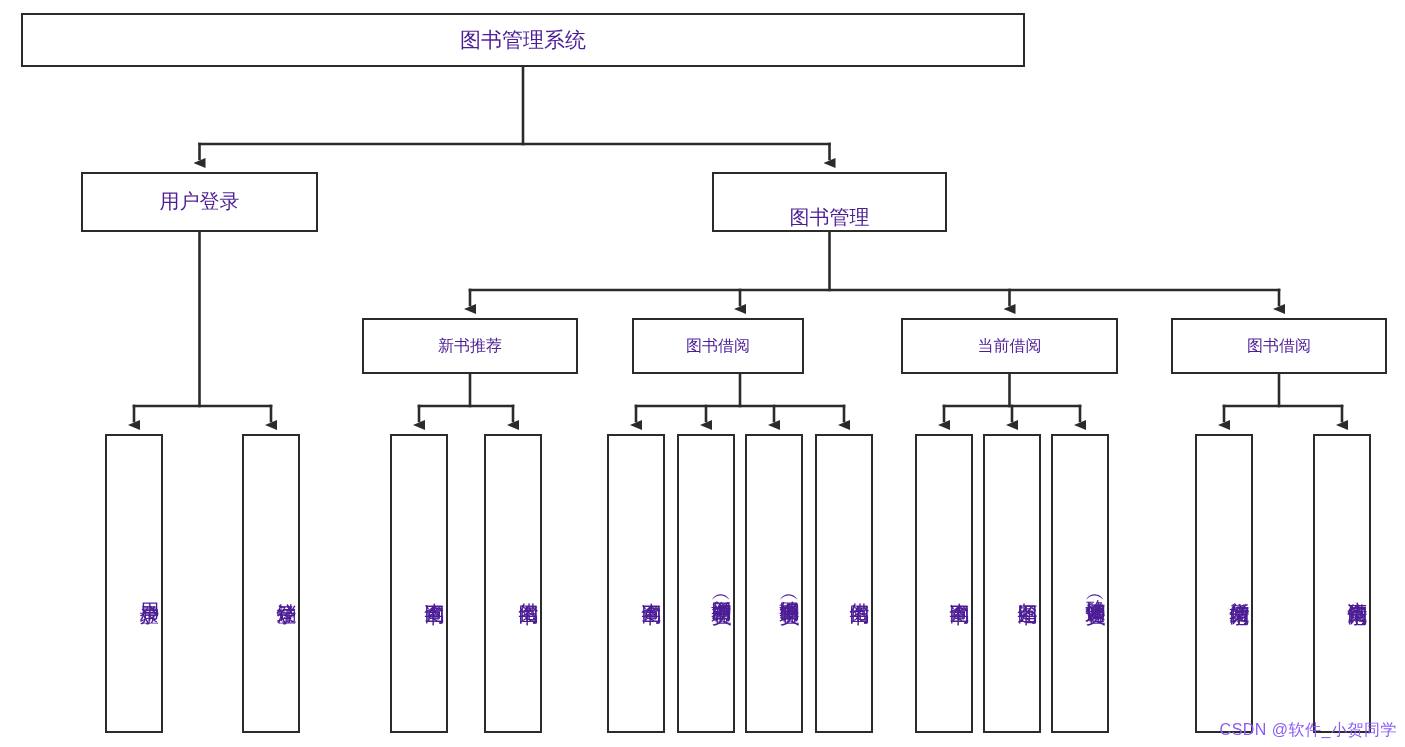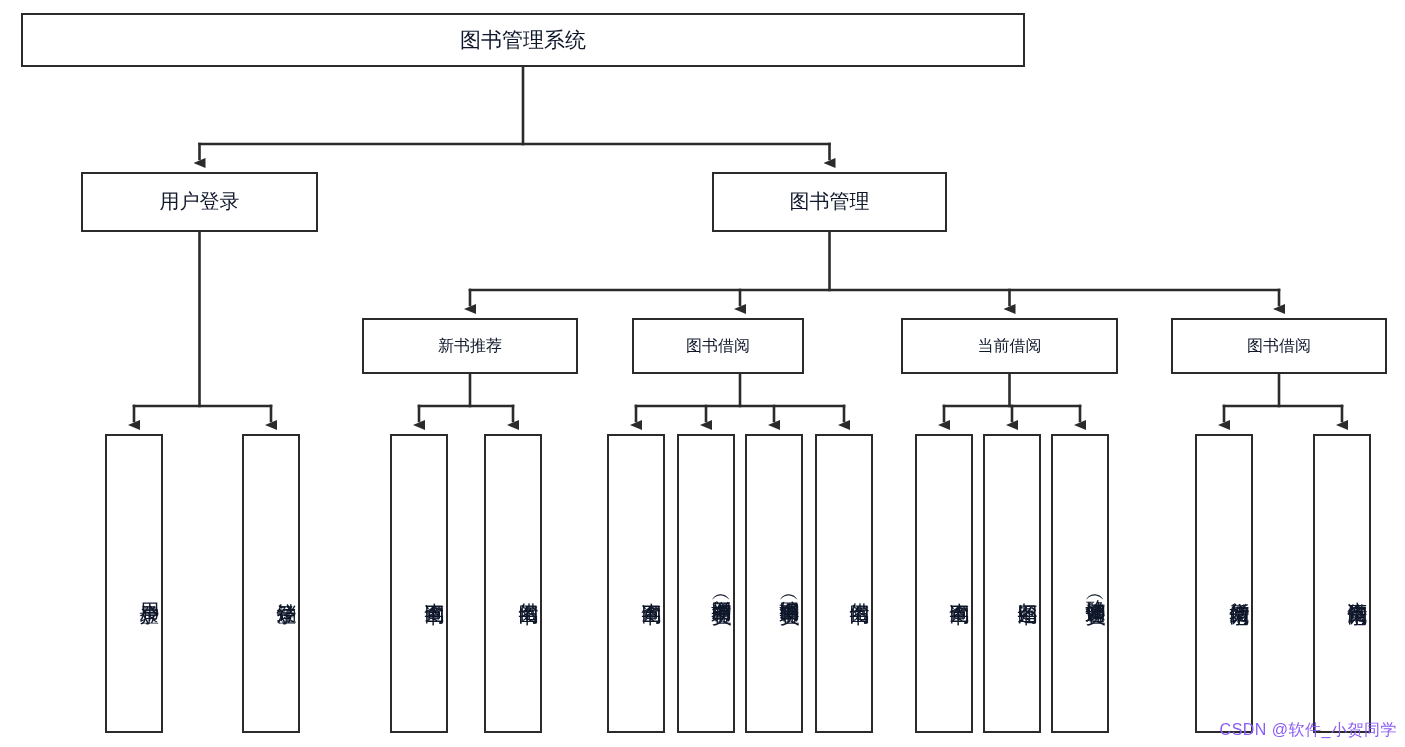--- a/index.html
+++ b/index.html
@@ -25,21 +25,21 @@
     pointer-events: none;
   }
   .node {
     position: absolute;
     box-sizing: border-box;
     background: #ffffff;
     border: 2px solid #2b2b2b;
     display: flex;
     align-items: center;
     justify-content: center;
-    color: #0f172a;
+    color: #4c1d95;
     line-height: 1.18;
   }
   .node.root     { font-size: 21px; }
   .node.level1   { font-size: 20px; }
   .node.level2   { font-size: 16px; }
   .node.leaf {
     font-size: 20px;
     writing-mode: vertical-rl;
     text-orientation: upright;
     padding: 10px 0 0 0;
@@ -109,21 +109,21 @@
       </g>
   </svg>
 
   <div id="node-layer">
       <div class="node root" style="left: 21px; top: 13px; width: 1004px; height: 54px;">
         <span class="cap">图书管理系统</span>
       </div>
       <div class="node level1" style="left: 81px; top: 172px; width: 237px; height: 60px;">
         <span class="cap">用户登录</span>
       </div>
-      <div class="node level1" style="left: 712px; top: 172px; width: 235px; height: 60px;">
+      <div class="node level1" style="left: 712px; top: 172px; width: 235px; height: 60px; align-items: flex-end;">
         <span class="cap">图书管理</span>
       </div>
       <div class="node level2" style="left: 362px; top: 318px; width: 216px; height: 56px;">
         <span class="cap">新书推荐</span>
       </div>
       <div class="node level2" style="left: 632px; top: 318px; width: 172px; height: 56px;">
         <span class="cap">图书借阅</span>
       </div>
       <div class="node level2" style="left: 901px; top: 318px; width: 217px; height: 56px;">
         <span class="cap">当前借阅</span>

